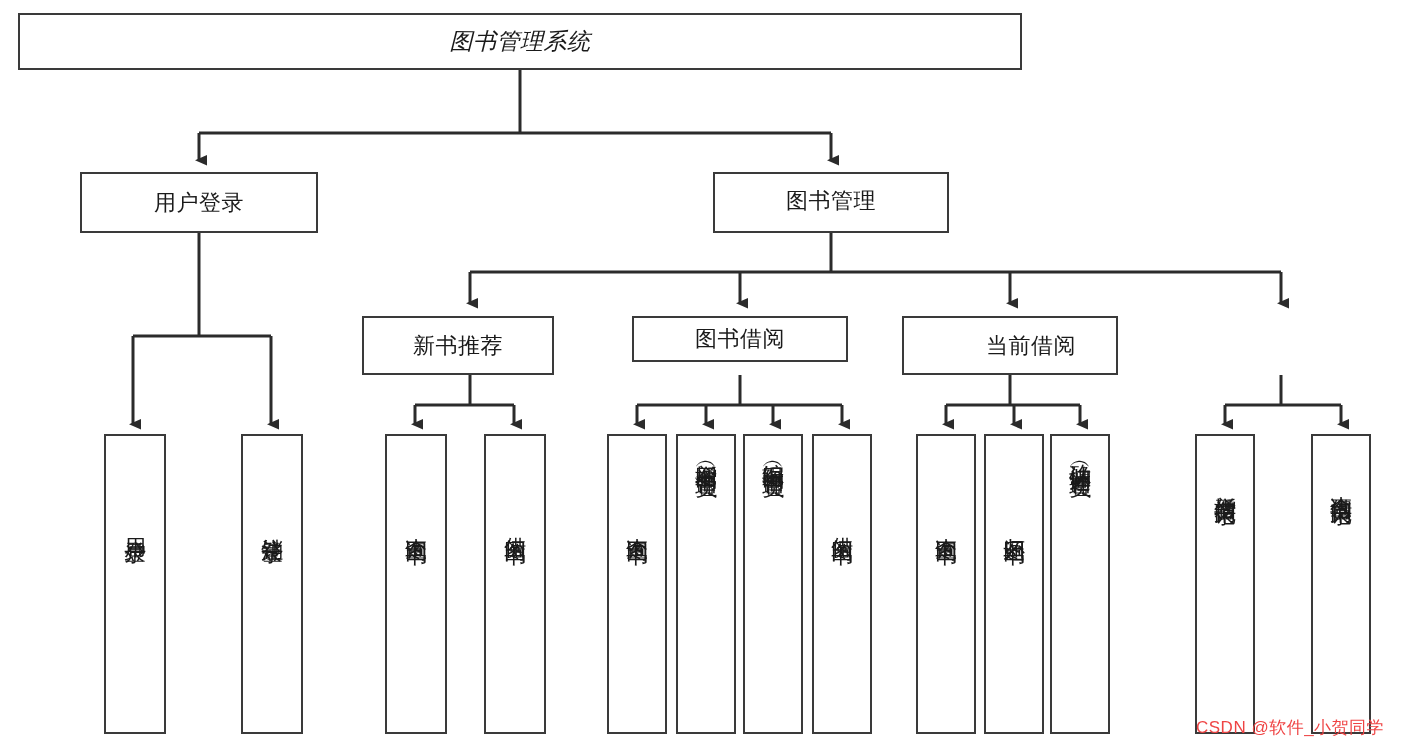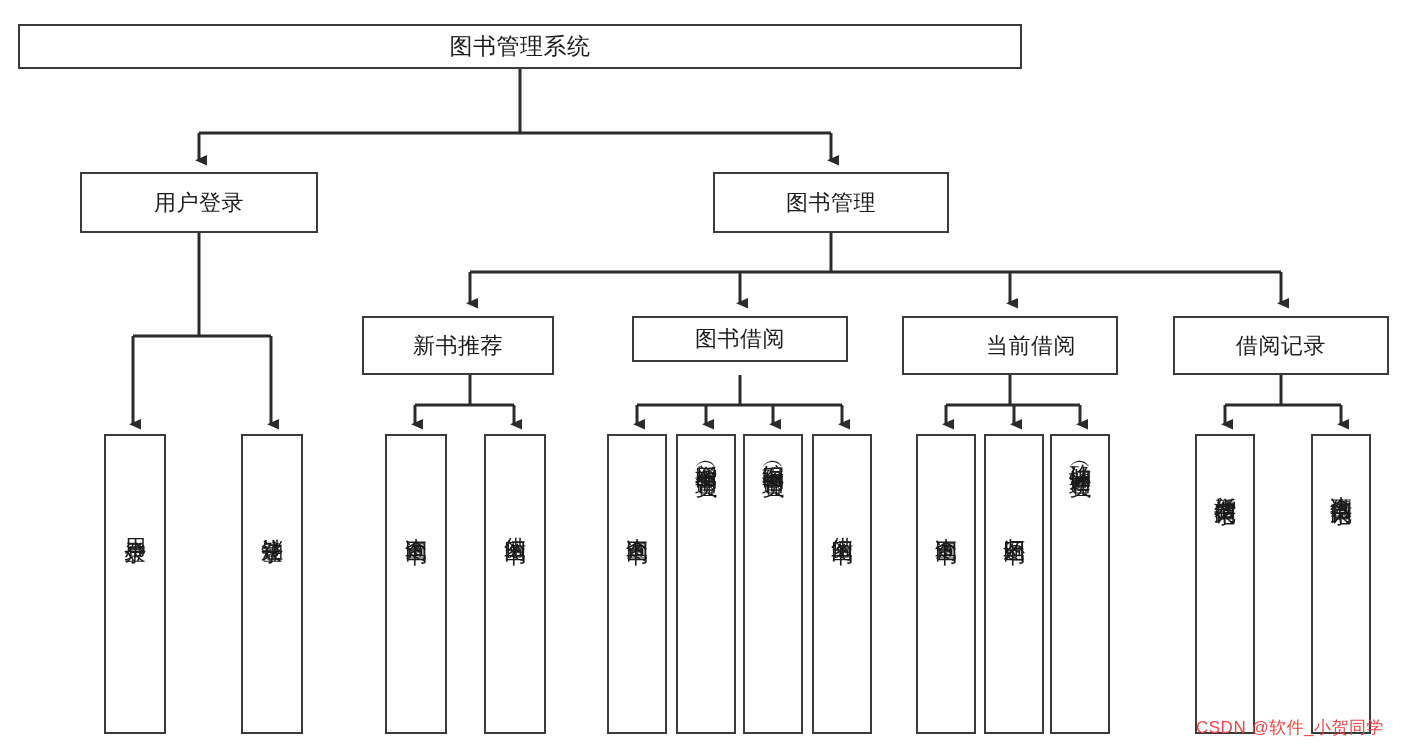--- a/index.html
+++ b/index.html
@@ -126,47 +126,44 @@
       <path d="M1014,405 L1014,424" marker-end="url(#arrow)"></path>
       <path d="M1080,405 L1080,424" marker-end="url(#arrow)"></path>
 
       <path d="M1281,375 L1281,405"></path>
       <path d="M1225,405 L1341,405"></path>
       <path d="M1225,405 L1225,424" marker-end="url(#arrow)"></path>
       <path d="M1341,405 L1341,424" marker-end="url(#arrow)"></path>
     </g>
   </svg>
 
-  <div class="node h root" style="left:18px; top:24px; width:1004px; height:45px;">
+  <div class="node h root" style="left:18px; top:13px; width:1004px; height:57px;font-style:italic;">
     <span class="lbl">图书管理系统</span>
   </div>
 
   <div class="node h" style="left:80px; top:172px; width:238px; height:61px;">
     <span class="lbl">用户登录</span>
   </div>
 
-  <div class="node h" style="left:713px; top:172px; width:236px; height:61px;">
+  <div class="node h" style="left:713px; top:172px; width:236px; height:61px;font-family:Liberation Mono, monospace;">
     <span class="lbl">图书管理</span>
   </div>
 
   <div class="node h" style="left:362px; top:316px; width:192px; height:59px;">
     <span class="lbl">新书推荐</span>
   </div>
 
   <div class="node h" style="left:632px; top:316px; width:216px; height:46px;">
     <span class="lbl">图书借阅</span>
   </div>
 
   <div class="node h" style="left:902px; top:316px; width:216px; height:59px;padding-left:42px;">
     <span class="lbl">当前借阅</span>
   </div>
 
-  <div class="node h" style="left:1173px; top:316px; width:216px; height:59px;">
-    <span class="lbl">借阅记录</span>
-  </div>
 
   <div class="node v mid" style="left:104px; top:434px; width:62px; height:300px;">
     <span class="lbl">用户登录</span>
   </div>
 
   <div class="node v mid" style="left:241px; top:434px; width:62px; height:300px;">
     <span class="lbl">注销登录</span>
   </div>
 
   <div class="node v mid" style="left:385px; top:434px; width:62px; height:300px;">

